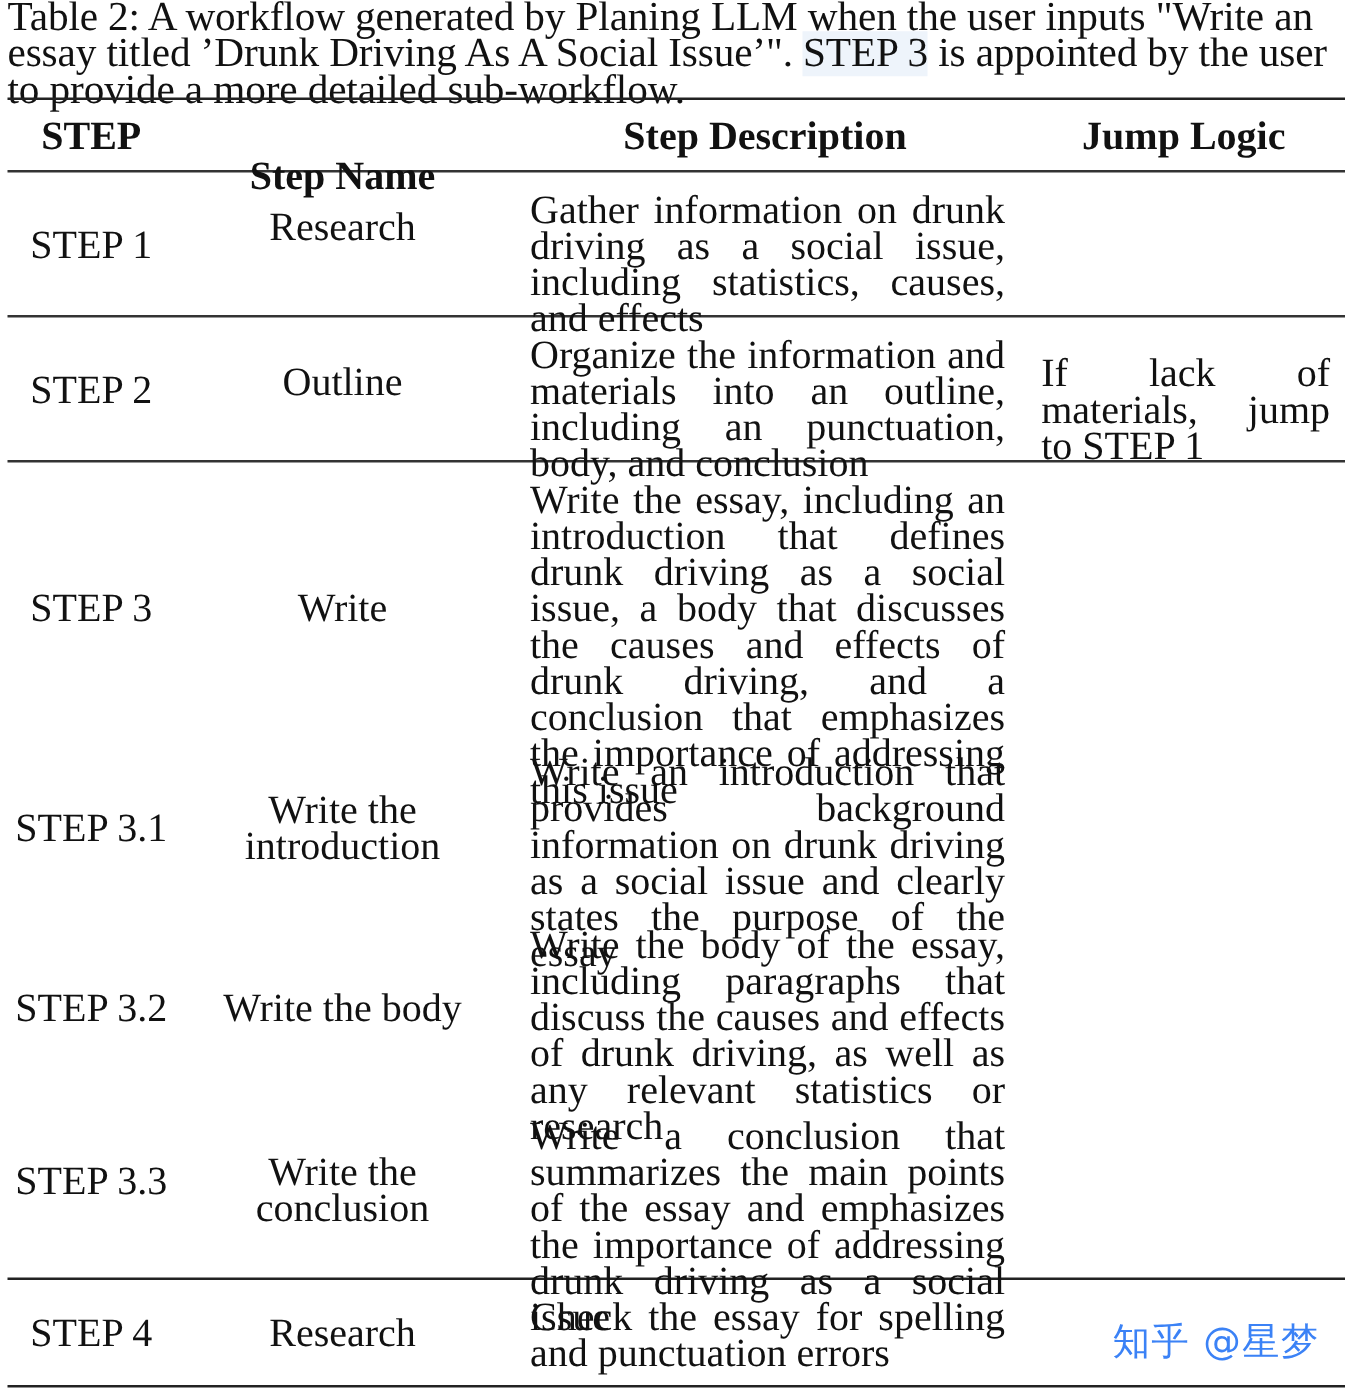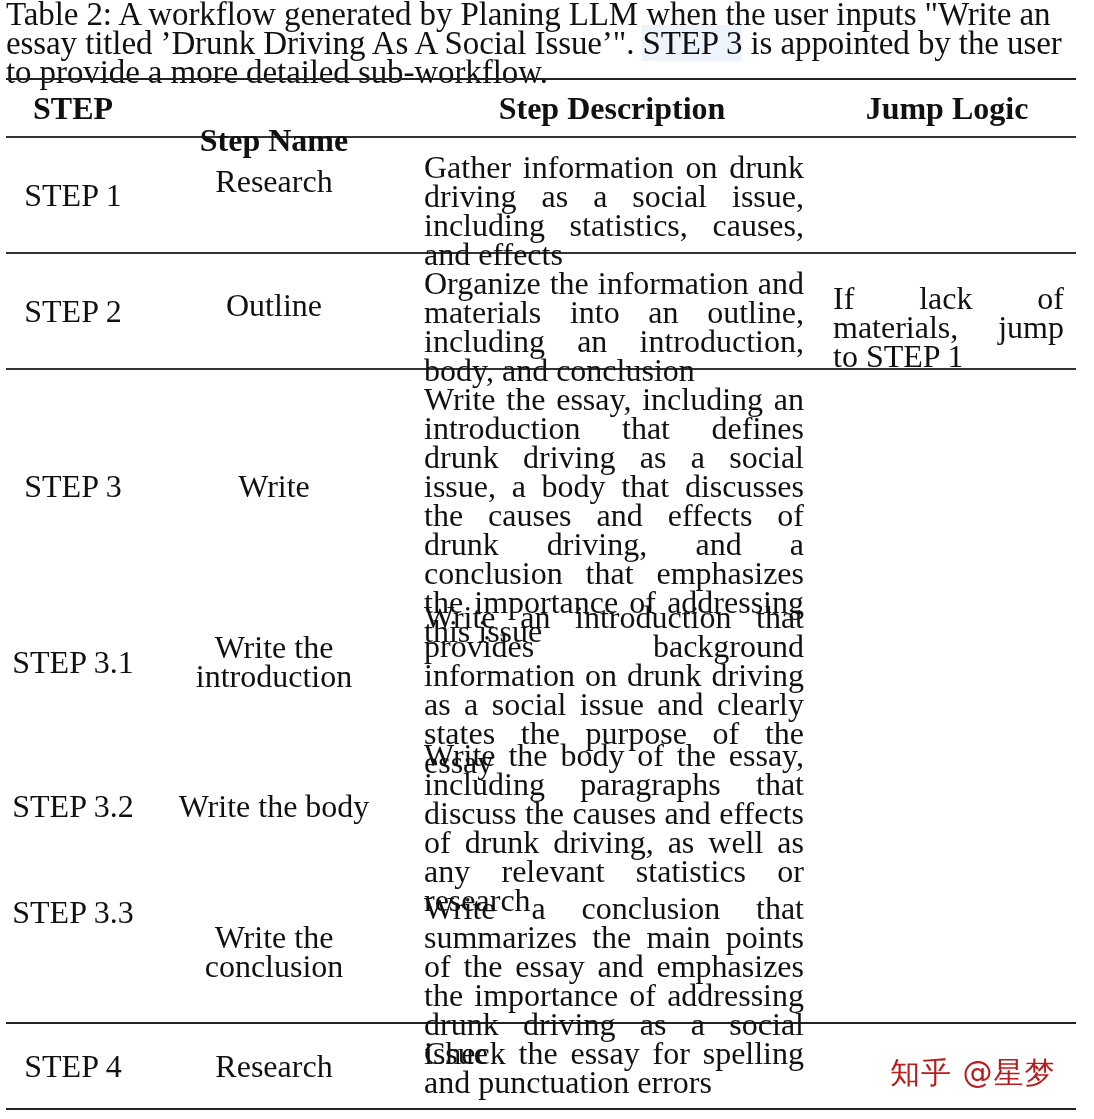--- a/index.html
+++ b/index.html
@@ -20,21 +20,21 @@
   .cell { position: absolute; font-size: 32px; line-height: 29px; }
   .center { text-align: center; }
   .hdr { font-weight: bold; }
   .desc { text-align: justify; text-align-last: left; }
   .jump { text-align: justify; text-align-last: left; }
   .vc { display: flex; align-items: center; }
   .vc.center { justify-content: center; }
 
   .watermark {
     position: absolute; left: 890px; top: 1053px;
-    font-family: "DejaVu Sans", sans-serif; font-size: 30px; color: #b91c1c;
+    font-family: "DejaVu Sans", sans-serif; font-size: 30px; color: #3b82f6;
     letter-spacing: 1px;
   }
 </style>
 </head>
 <body>
 
 <div class="caption"><span>Table 2: A workflow generated by Planing LLM when the user inputs "Write an essay titled ’Drunk Driving As A Social Issue’". </span><span class="hl">STEP 3</span><span> is appointed by the user to provide a more detailed sub-workflow.</span></div>
 
 <div>
 
@@ -54,21 +54,21 @@
 
   <div>
     <div class="cell vc center" style="left:6px;top:138px;width:134px;height:114px;">STEP 1</div>
     <div class="cell vc center" style="left:146px;top:138px;width:256px;height:87px;">Research</div>
     <div class="cell desc" style="left:424px;top:153px;width:380px;">Gather information on drunk driving as a social issue, including statistics, causes, and effects</div>
   </div>
 
   <div>
     <div class="cell vc center" style="left:6px;top:254px;width:134px;height:114px;">STEP 2</div>
     <div class="cell vc center" style="left:146px;top:248px;width:256px;height:114px;">Outline</div>
-    <div class="cell desc" style="left:424px;top:269px;width:380px;">Organize the information and materials into an outline, including an introduction, body, and conclusion</div>
+    <div class="cell desc" style="left:424px;top:269px;width:380px;">Organize the information and materials into an outline, including an punctuation, body, and conclusion</div>
     <div class="cell jump" style="left:833px;top:284px;width:231px;">If lack of materials, jump to STEP 1</div>
   </div>
 
   <div>
     <div class="cell vc center" style="left:6px;top:370px;width:134px;height:232px;">STEP 3</div>
     <div class="cell vc center" style="left:146px;top:370px;width:256px;height:232px;">Write</div>
     <div class="cell desc" style="left:424px;top:385px;width:380px;">Write the essay, including an introduction that defines drunk driving as a social issue, a body that discusses the causes and effects of drunk driving, and a conclusion that emphasizes the importance of addressing this issue</div>
   </div>
 
   <div>
@@ -77,21 +77,21 @@
     <div class="cell desc" style="left:424px;top:603px;width:380px;">Write an introduction that provides background information on drunk driving as a social issue and clearly states the purpose of the essay</div>
   </div>
 
   <div>
     <div class="cell vc center" style="left:6px;top:734px;width:134px;height:145px;">STEP 3.2</div>
     <div class="cell vc center" style="left:146px;top:734px;width:256px;height:145px;">Write the body</div>
     <div class="cell desc" style="left:424px;top:741px;width:380px;">Write the body of the essay, including paragraphs that discuss the causes and effects of drunk driving, as well as any relevant statistics or research</div>
   </div>
 
   <div>
-    <div class="cell vc center" style="left:6px;top:854px;width:134px;height:116px;">STEP 3.3</div>
+    <div class="cell vc center" style="left:6px;top:886px;width:134px;height:116px;">STEP 3.3</div>
     <div class="cell vc center" style="left:146px;top:894px;width:256px;height:116px;">Write the conclusion</div>
     <div class="cell desc" style="left:424px;top:894px;width:380px;">Write a conclusion that summarizes the main points of the essay and emphasizes the importance of addressing drunk driving as a social issue</div>
   </div>
 
   <div>
     <div class="cell vc center" style="left:6px;top:1024px;width:134px;height:84px;">STEP 4</div>
     <div class="cell vc center" style="left:146px;top:1024px;width:256px;height:84px;">Research</div>
     <div class="cell desc" style="left:424px;top:1039px;width:380px;">Check the essay for spelling and punctuation errors</div>
   </div>
 </div>

